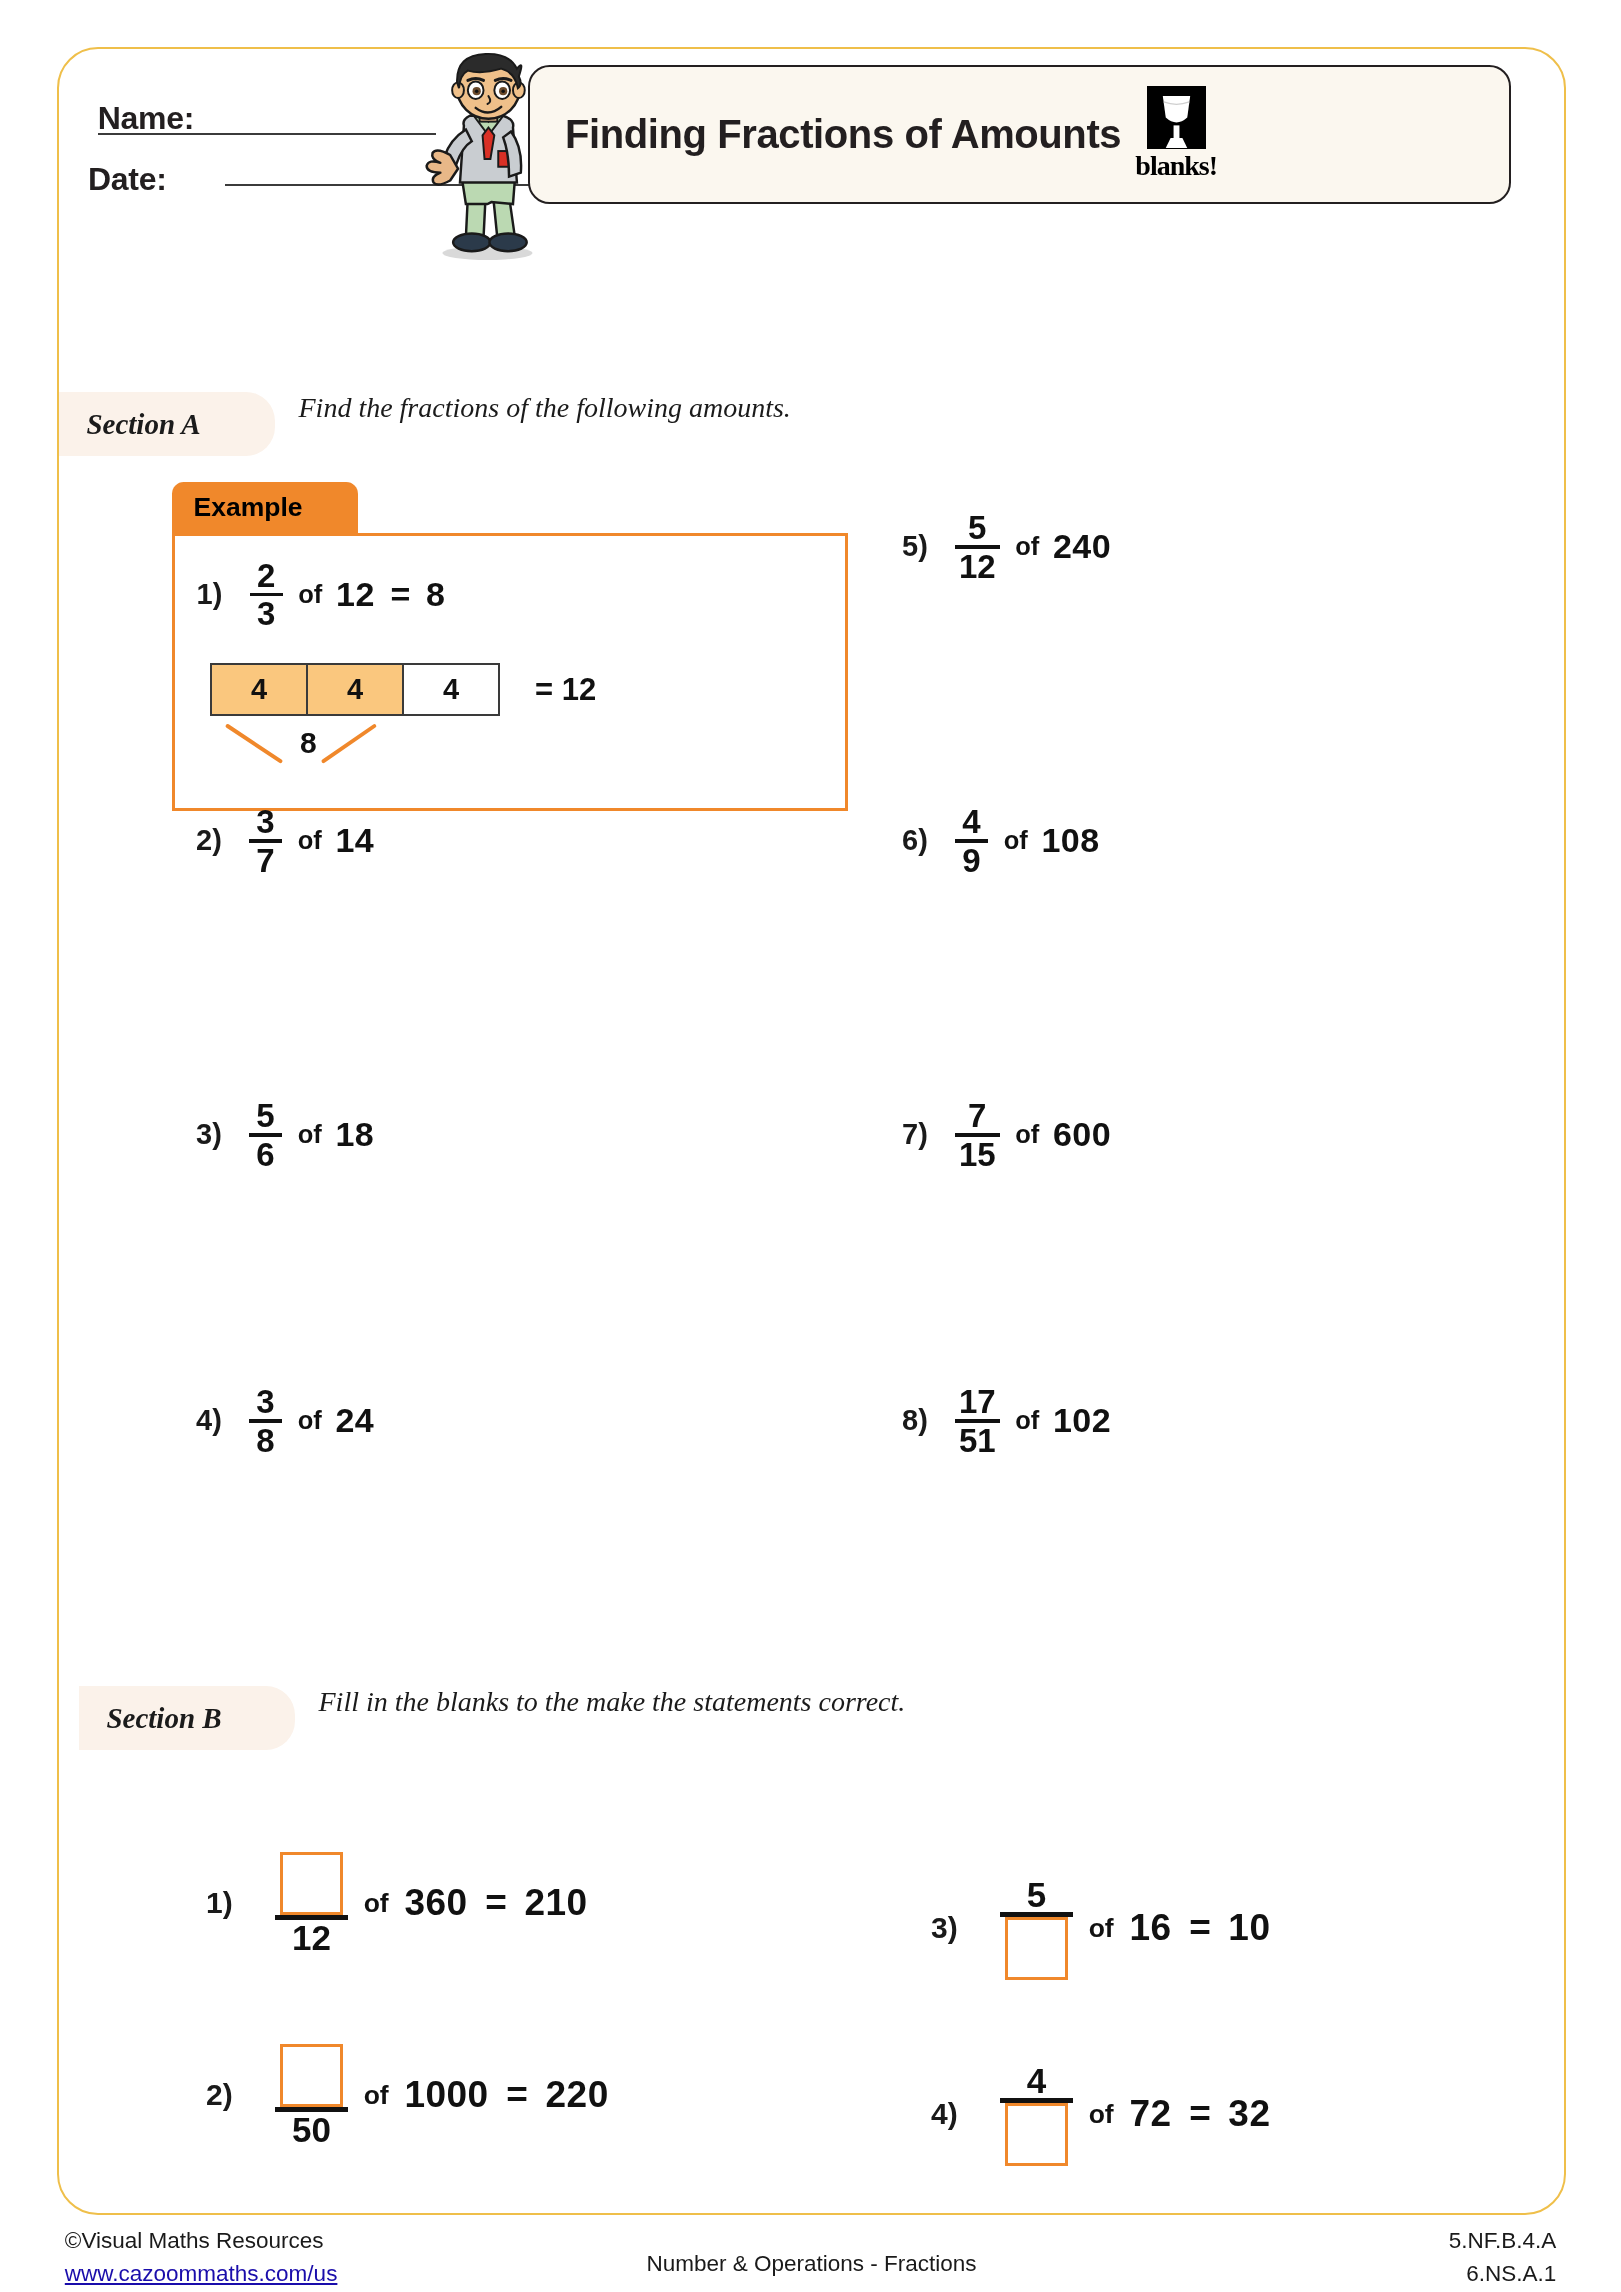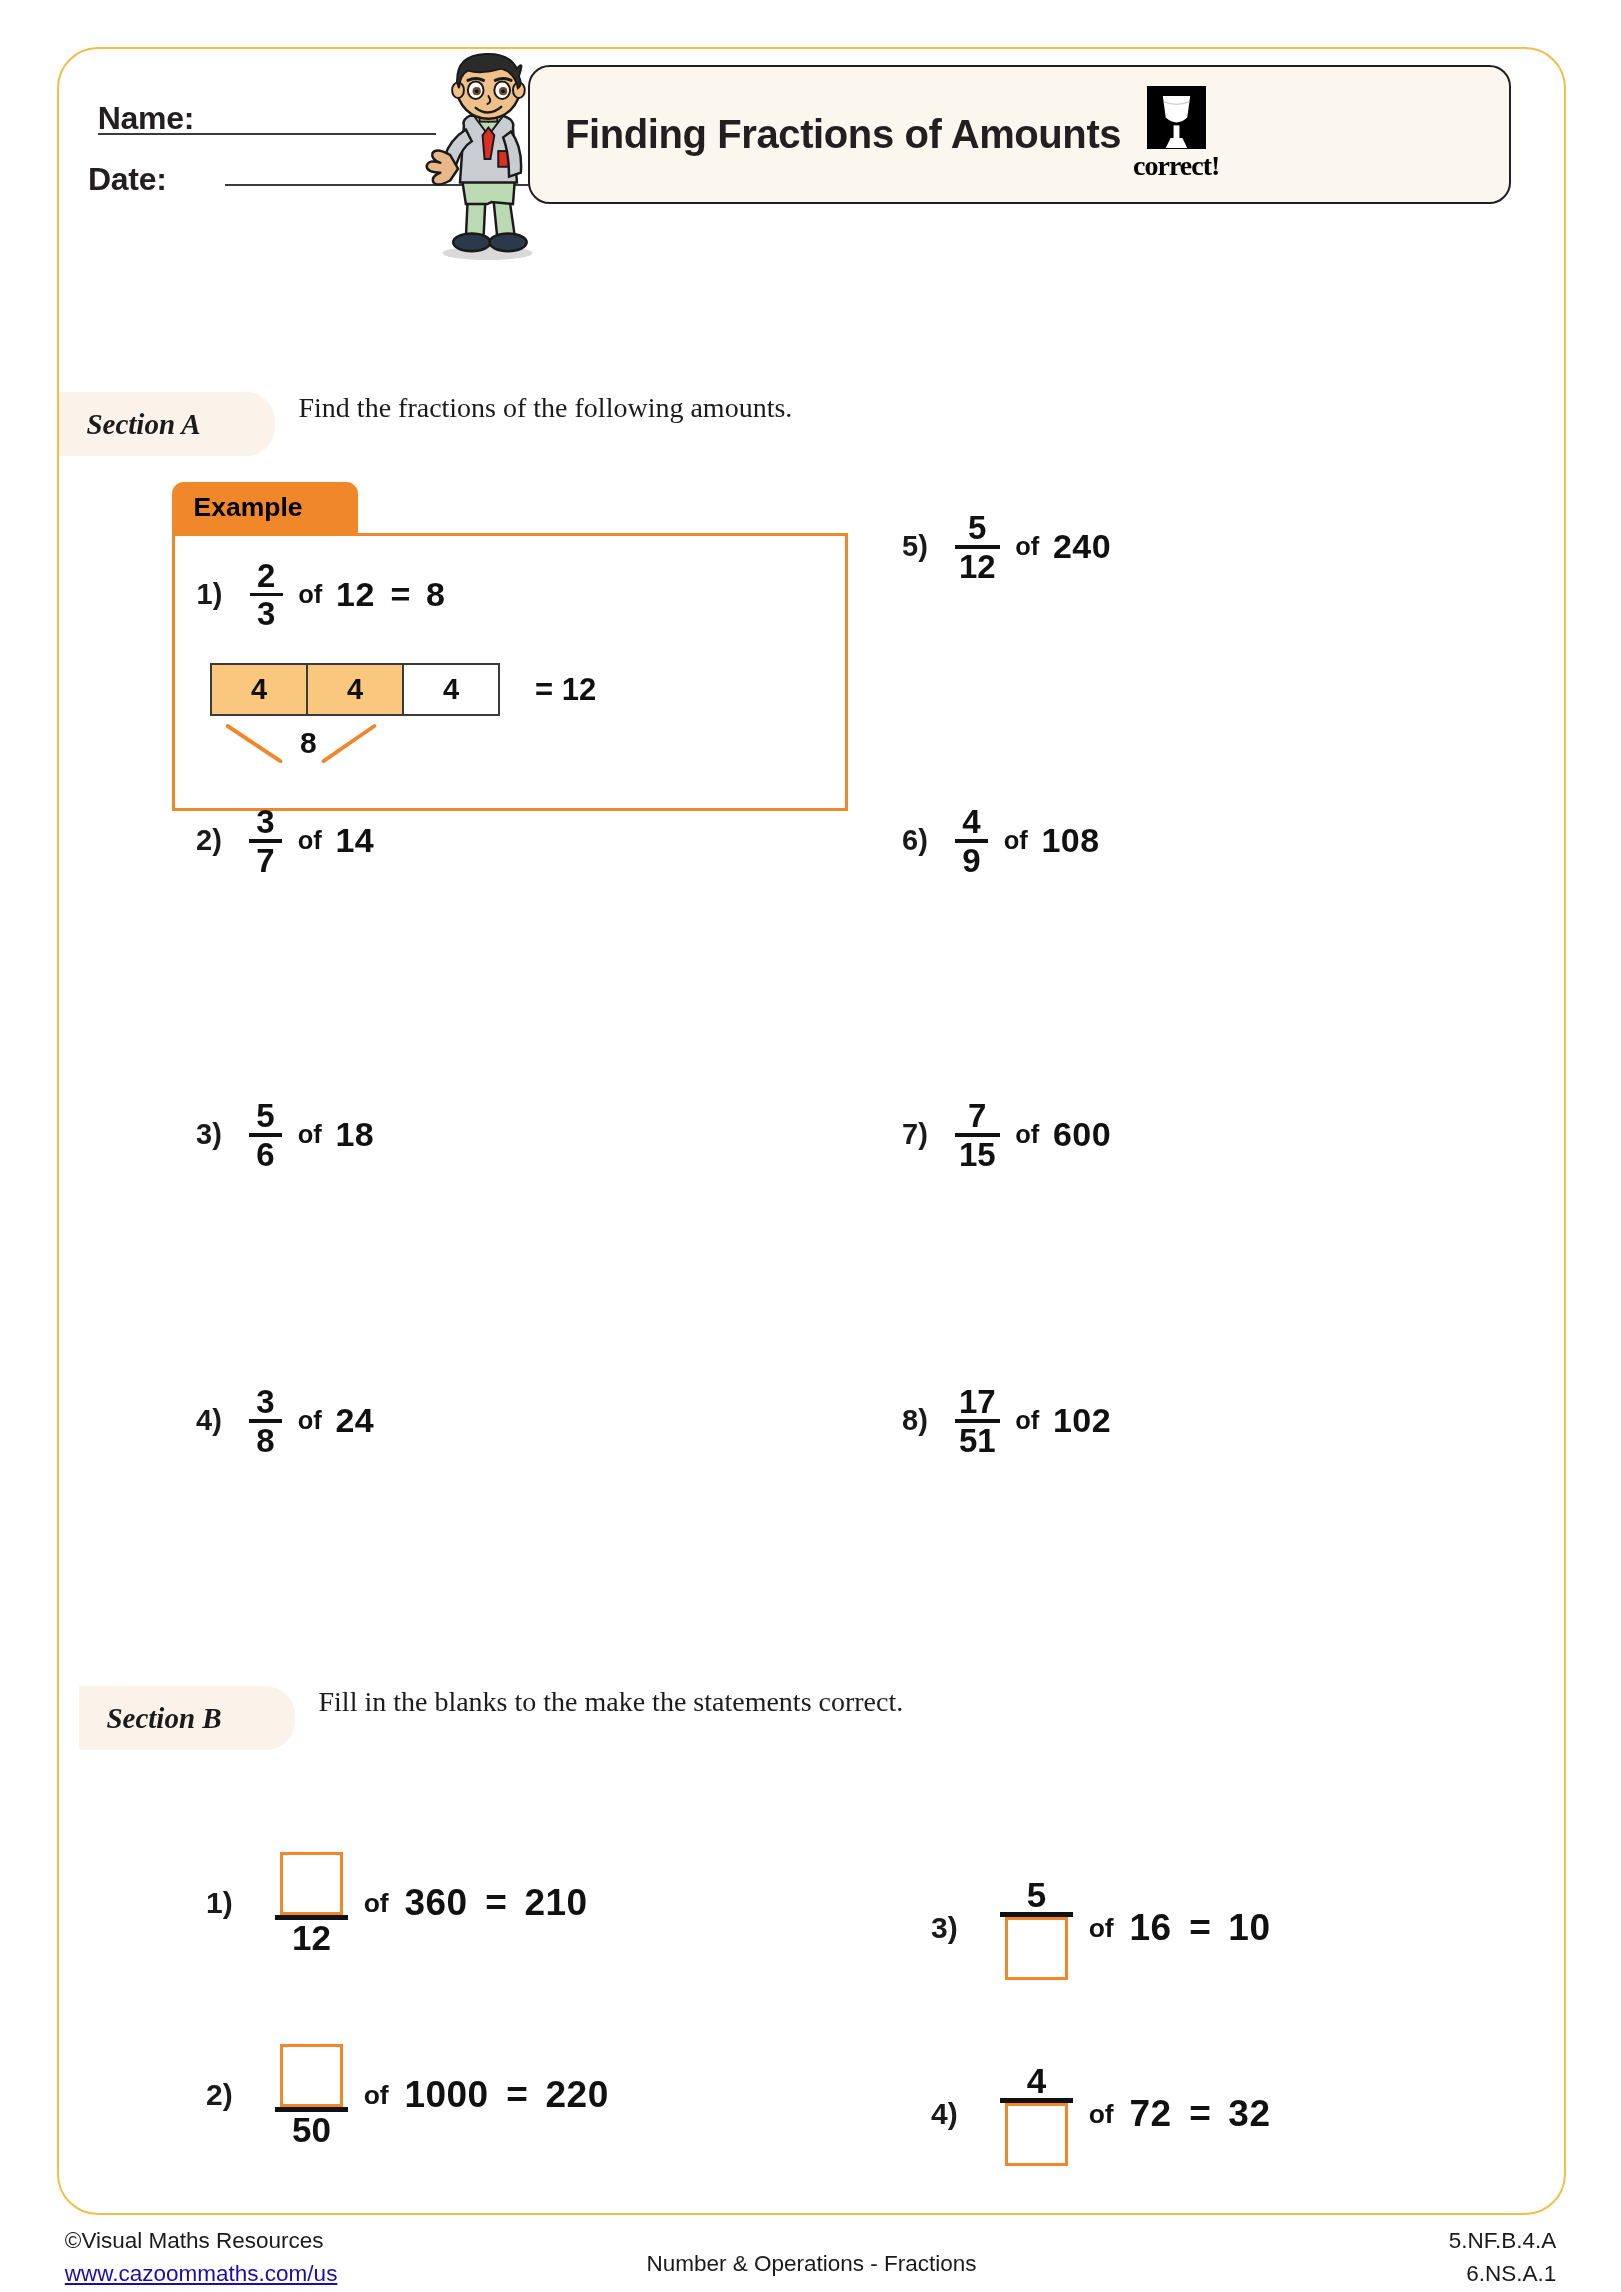--- a/index.html
+++ b/index.html
@@ -110,20 +110,21 @@
   }
   .section-pill span {
     font-family: "Liberation Serif", serif;
     font-weight: bold;
     font-style: italic;
     font-size: 29px;
     color: #1b1b1b;
   }
   .section-instr {
     font-family: "Liberation Serif", serif;
+    font-style: italic;
     font-size: 28px;
     color: #1b1b1b;
     margin-left: 23.5px;
     white-space: nowrap;
   }
 
   #sectionA-head { top: 343px; }
   #sectionB-head { top: 1637px; padding-left: 20px; }
 
   
@@ -292,21 +293,21 @@
       <div id="worksheet-title">Finding Fractions of Amounts</div>
       <div id="logo">
         <div id="logo-mark">
           <svg width="45" height="57" viewBox="0 0 46 58">
             <path d="M9 4 L37 4 L34 26 Q23 36 12 26 Z" fill="#ffffff"></path>
             <rect x="20" y="34" width="6" height="14" fill="#ffffff"></rect>
             <path d="M12 57 L34 57 L29 47 L17 47 Z" fill="#ffffff"></path>
             <path d="M10 10 Q23 15 36 10" stroke="#cfcfcf" stroke-width="1.3" fill="none"></path>
           </svg>
         </div>
-        <div id="logo-text">correct!</div>
+        <div id="logo-text">blanks!</div>
       </div>
     </div>
   </div>
 
   <div class="section-head" id="sectionA-head">
     <div class="section-pill">
       <span>Section A</span>
     </div>
     <div class="section-instr">Find the fractions of the following amounts.</div>
   </div>

